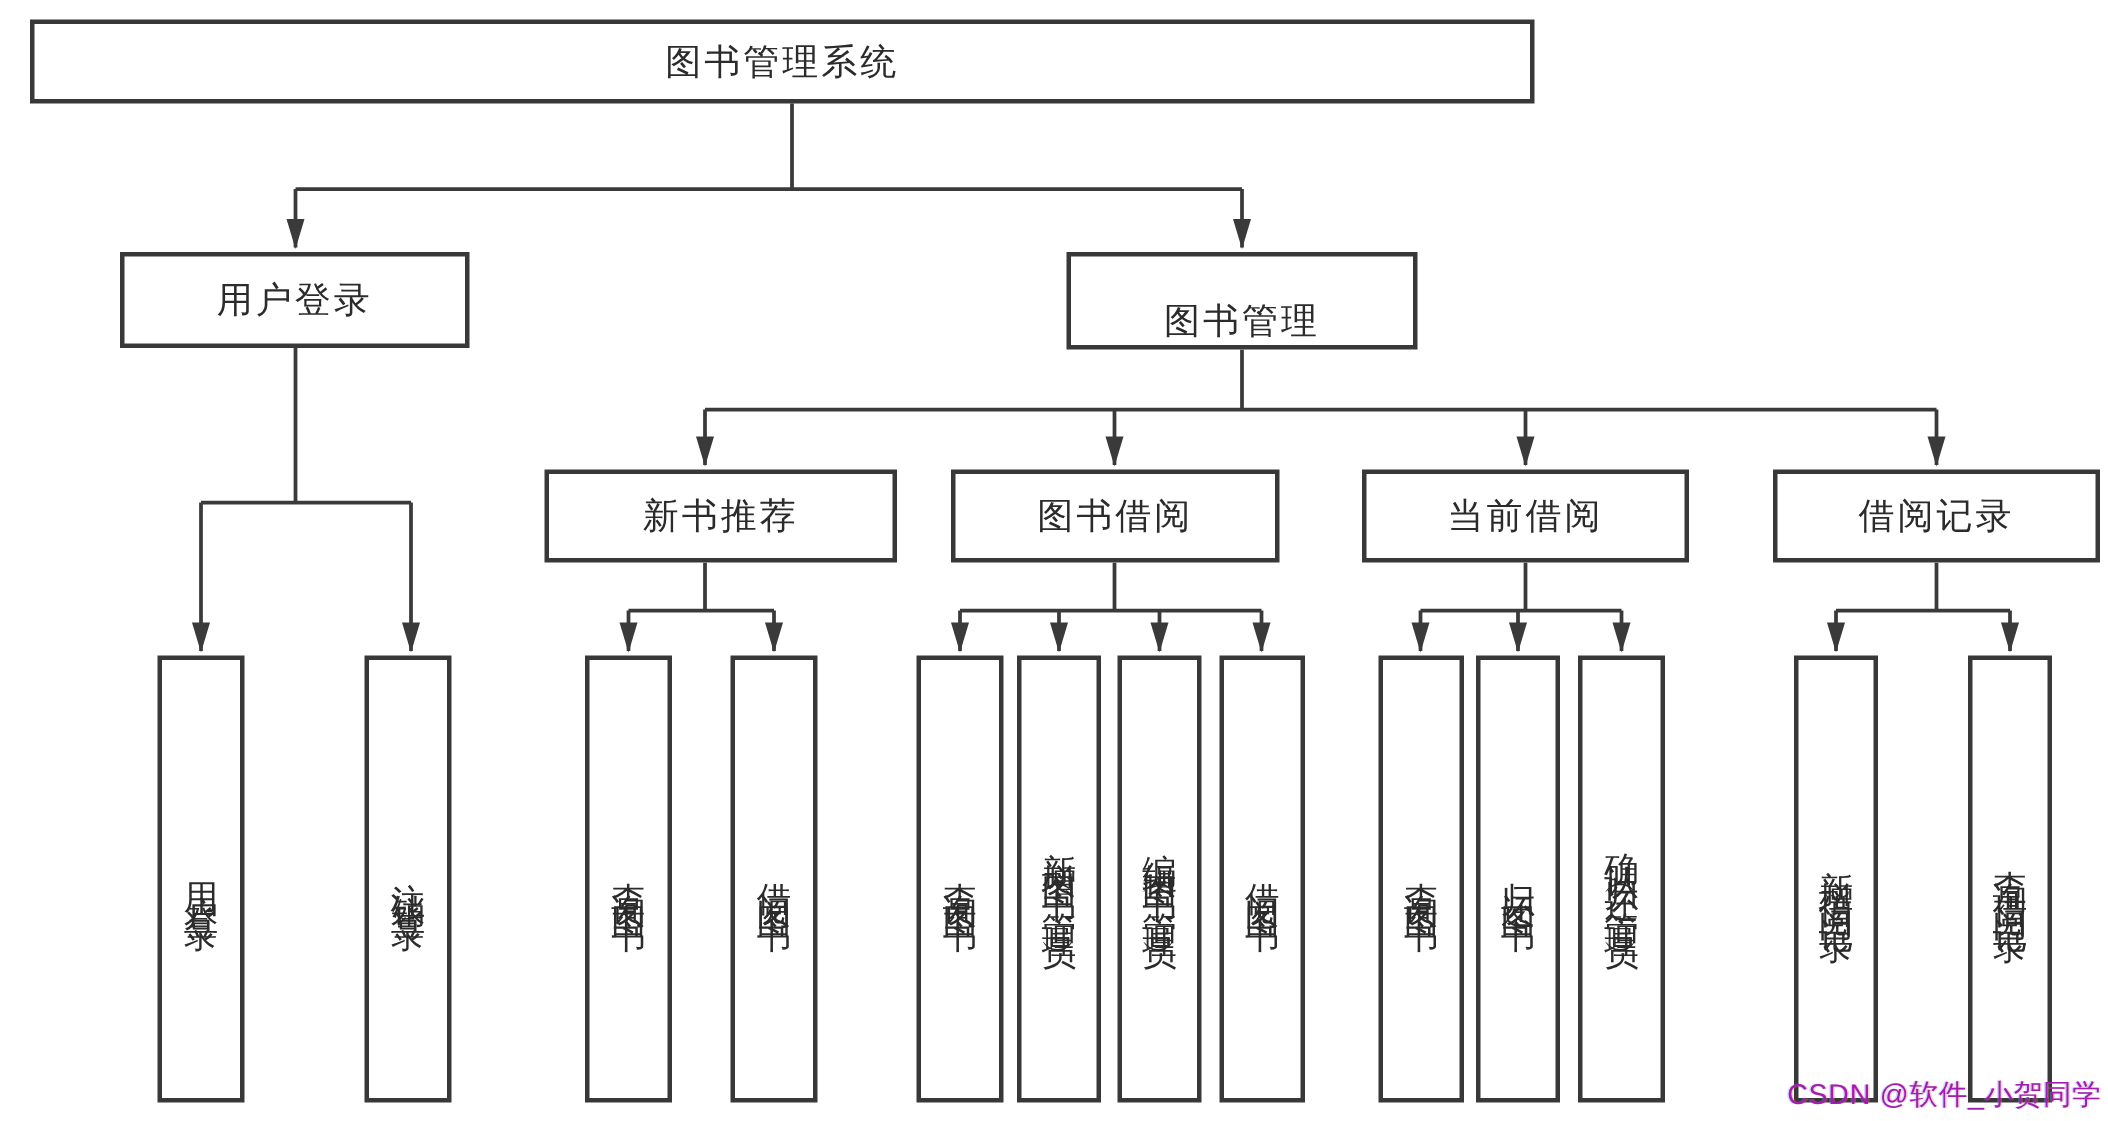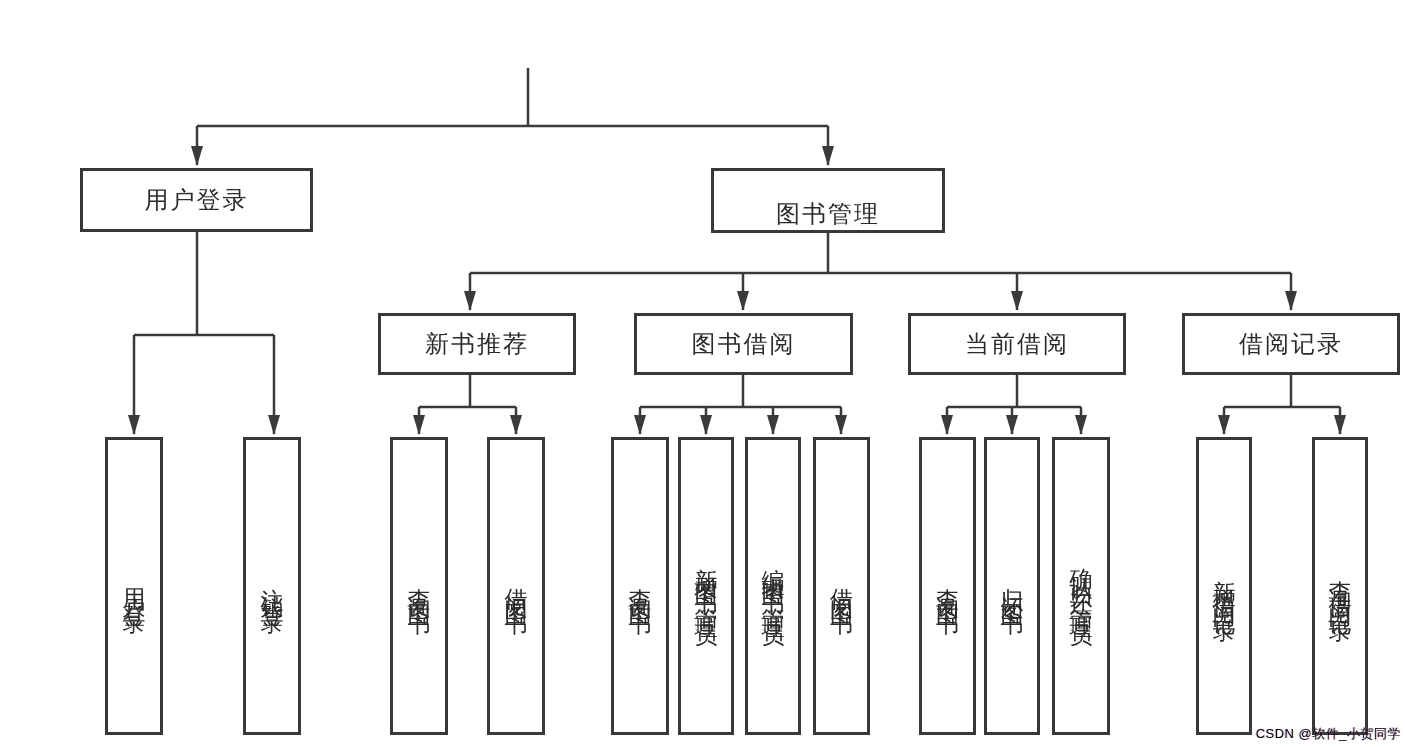--- a/index.html
+++ b/index.html
@@ -31,22 +31,22 @@
     writing-mode: vertical-lr;
     text-orientation: mixed;
     font-size: 23px;
     line-height: 1;
     letter-spacing: 8px;
   }
   .watermark {
     position: absolute;
     right: 4px;
     bottom: 4px;
-    font-size: 13px;
-    color: #000000;
+    font-size: 19px;
+    color: #a21caf;
     letter-spacing: 0.5px;
     white-space: nowrap;
     z-index: 5;
     text-shadow: 1px 0 0 rgba(255,120,120,0.35), -1px 0 0 rgba(120,150,255,0.35);
   }
 </style>
 </head>
 <body>
 
 <div class="canvas">
@@ -83,29 +83,32 @@
       <path marker-end="url(#arw)" d="M773,407 L773,434"></path>
       <path marker-end="url(#arw)" d="M841,407 L841,434"></path>
       <path marker-end="url(#arw)" d="M947,407 L947,434"></path>
       <path marker-end="url(#arw)" d="M1012,407 L1012,434"></path>
       <path marker-end="url(#arw)" d="M1081,407 L1081,434"></path>
       <path marker-end="url(#arw)" d="M1224,407 L1224,434"></path>
       <path marker-end="url(#arw)" d="M1340,407 L1340,434"></path>
     </g>
   </svg>
 
+  <div class="hbox" style="left:20px; top:13px; width:1003px; height:56px;">
+    <span>图书管理系统</span>
+  </div>
 
   <div class="hbox" style="left:80px; top:168px; width:233px; height:64px;">
     <span>用户登录</span>
   </div>
   <div class="hbox" style="left:711px; top:168px; width:234px; height:65px;align-items:flex-end;">
     <span>图书管理</span>
   </div>
 
-  <div class="hbox" style="left:378px; top:313px; width:198px; height:62px;">
+  <div class="hbox" style="left:363px; top:313px; width:235px; height:62px;">
     <span>新书推荐</span>
   </div>
   <div class="hbox" style="left:634px; top:313px; width:219px; height:62px;">
     <span>图书借阅</span>
   </div>
   <div class="hbox" style="left:908px; top:313px; width:218px; height:62px;">
     <span>当前借阅</span>
   </div>
   <div class="hbox" style="left:1182px; top:313px; width:218px; height:62px;">
     <span>借阅记录</span>

